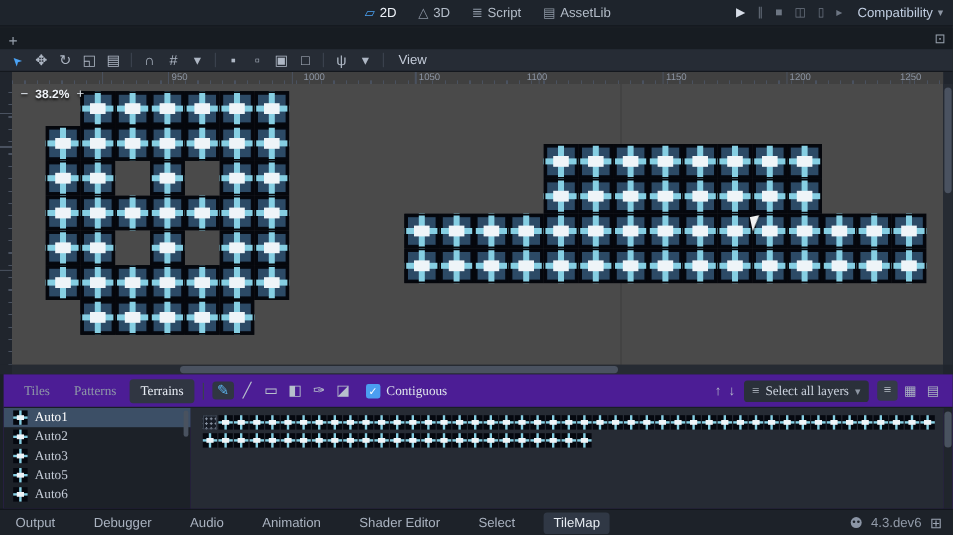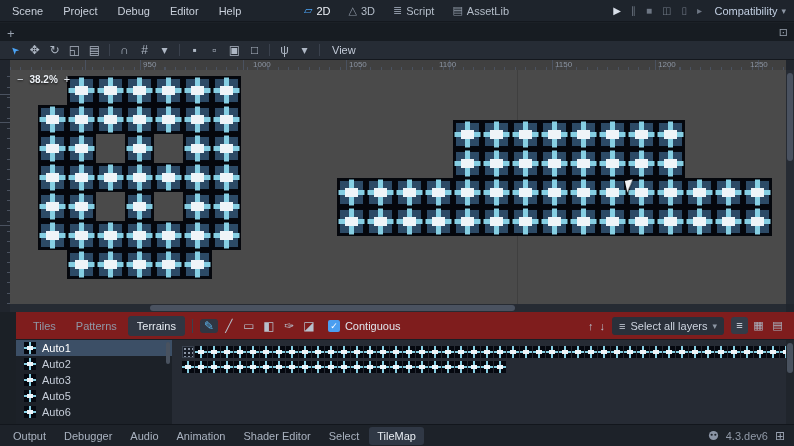--- a/index.html
+++ b/index.html
@@ -74,21 +74,21 @@
   }
   .cursor { position:absolute; left:616px; top:110px; width:0; height:0;
     border-left:8px solid #f2f2f2; border-bottom:12px solid transparent;
     filter:drop-shadow(0 1px 1px rgba(0,0,0,.6)); transform:rotate(-12deg); }
   .vscroll { position:absolute; right:0; top:10px; bottom:8px; width:8px; background:#262b33; }
   .vscroll .thumb { position:absolute; left:1px; right:1px; top:3px; height:88px; background:#4a5260; border-radius:3px; }
   .hscroll { position:absolute; left:10px; right:8px; bottom:0; height:8px; background:#262b33; }
   .hscroll .thumb { position:absolute; top:1px; bottom:1px; left:140px; width:365px; background:#4a5260; border-radius:3px; }
 
   
-  .panel { position:absolute; top:312px; left:16px; right:0; height:112px; background:#7f1d1d; }
+  .panel { position:absolute; top:312px; left:3px; right:0; height:112px; background:#4c1d95;font-family:Liberation Serif, serif; }
   .panel-header { height:28px; display:flex; align-items:center; padding:0 8px; border-bottom:1px solid #191e25; }
   .tm-tabs { display:flex; align-items:center; gap:2px; }
   .ptab { padding:4px 9px; color:#8f99a8; border-radius:3px; }
   .ptab.active { background:#30364230; background:#303642; color:#e8edf4; }
   .psep { width:1px; height:14px; background:#3a414d; margin:0 7px; }
   .tm-tools { display:flex; align-items:center; gap:2px; }
   .tm-tool { width:18px; text-align:center; color:#b7c0cc; font-size:12px; }
   .tm-tool.active { color:#5db6f0; background:#303642; border-radius:3px; }
   .contig { display:flex; align-items:center; gap:5px; margin-left:10px; }
   .cbox { width:12px; height:12px; background:#4b9ef0; border-radius:2px; color:#fff; font-size:9px; line-height:12px; text-align:center; }
@@ -117,37 +117,30 @@
     background-size:6px 4px, 12px 2px, 2px 12px;
     background-position:center; background-repeat:no-repeat; }
   .pcell-special { width:12px; height:12px; flex:0 0 12px; background-color:#171c26;
     background-image:radial-gradient(#8b95a5 0.8px, transparent 1px); background-size:4px 4px; background-position:1px 1px;
     box-shadow:inset 0 0 0 1px #39414e; }
   .palette-scroll { position:absolute; right:0; top:28px; bottom:0; width:8px; background:#20252c; }
   .palette-scroll .thumb { position:absolute; left:1px; right:1px; top:3px; height:30px; background:#49525f; border-radius:3px; }
 
   
   .statusbar { position:absolute; top:424px; left:0; right:0; height:22px; background:#1d2229; border-top:1px solid #12161c; display:flex; align-items:center; padding:0 5px; }
-  .status-items { display:flex; gap:2px; }
+  .status-items { display:flex; gap:16px; }
   .status-item { padding:3px 8px; color:#aab3c0; border-radius:3px; }
   .status-item.active { background:#303845; color:#e8edf3; }
   .status-right { margin-left:auto; display:flex; align-items:center; gap:7px; color:#919aa8; padding-right:4px; }
   .expand-glyph { color:#9aa3b1; font-size:12px; }
 </style>
 </head>
 <body>
 
 <div class="menubar">
-  <div class="menu-items" id="menu-items">
-      <div class="menu-item">Scene</div>
-      <div class="menu-item">Project</div>
-      <div class="menu-item">Debug</div>
-      <div class="menu-item">Editor</div>
-      <div class="menu-item">Help</div>
-    </div>
   <div class="workspaces" id="workspaces">
       <div class="ws active">
         <div class="ws-icon">▱</div>
         <div class="ws-label">2D</div>
       </div>
       <div class="ws">
         <div class="ws-icon">△</div>
         <div class="ws-label">3D</div>
       </div>
       <div class="ws">

